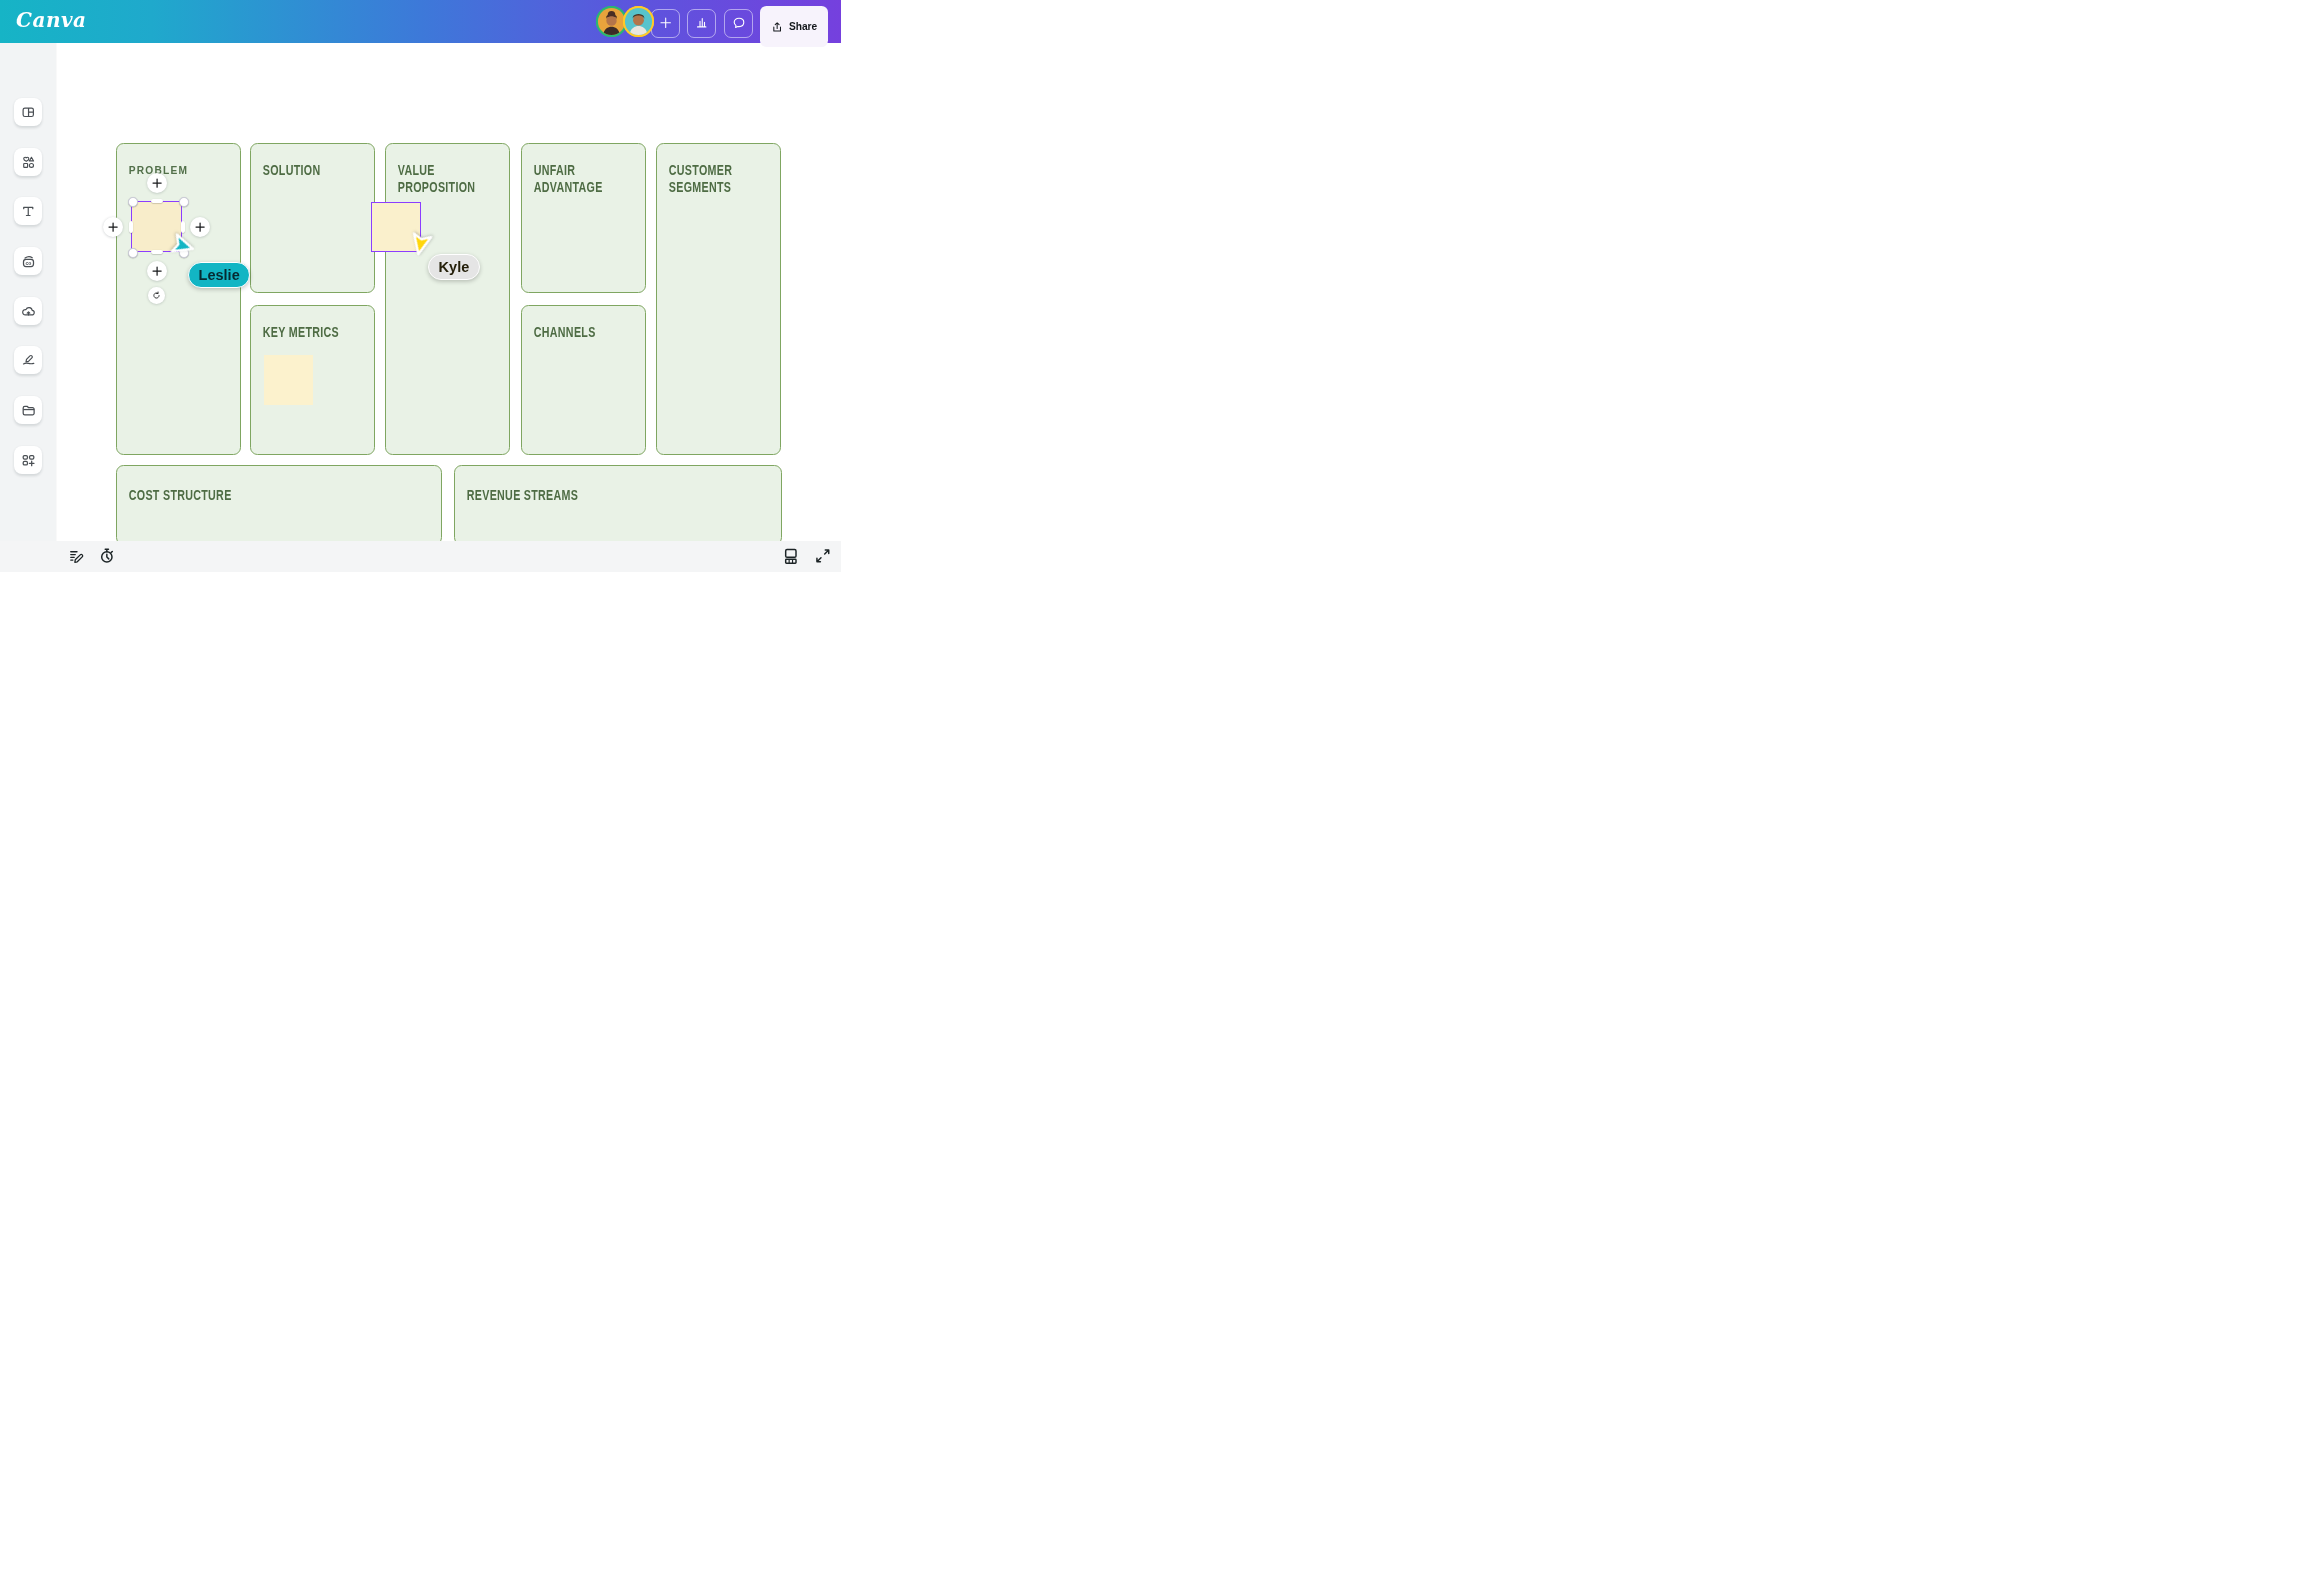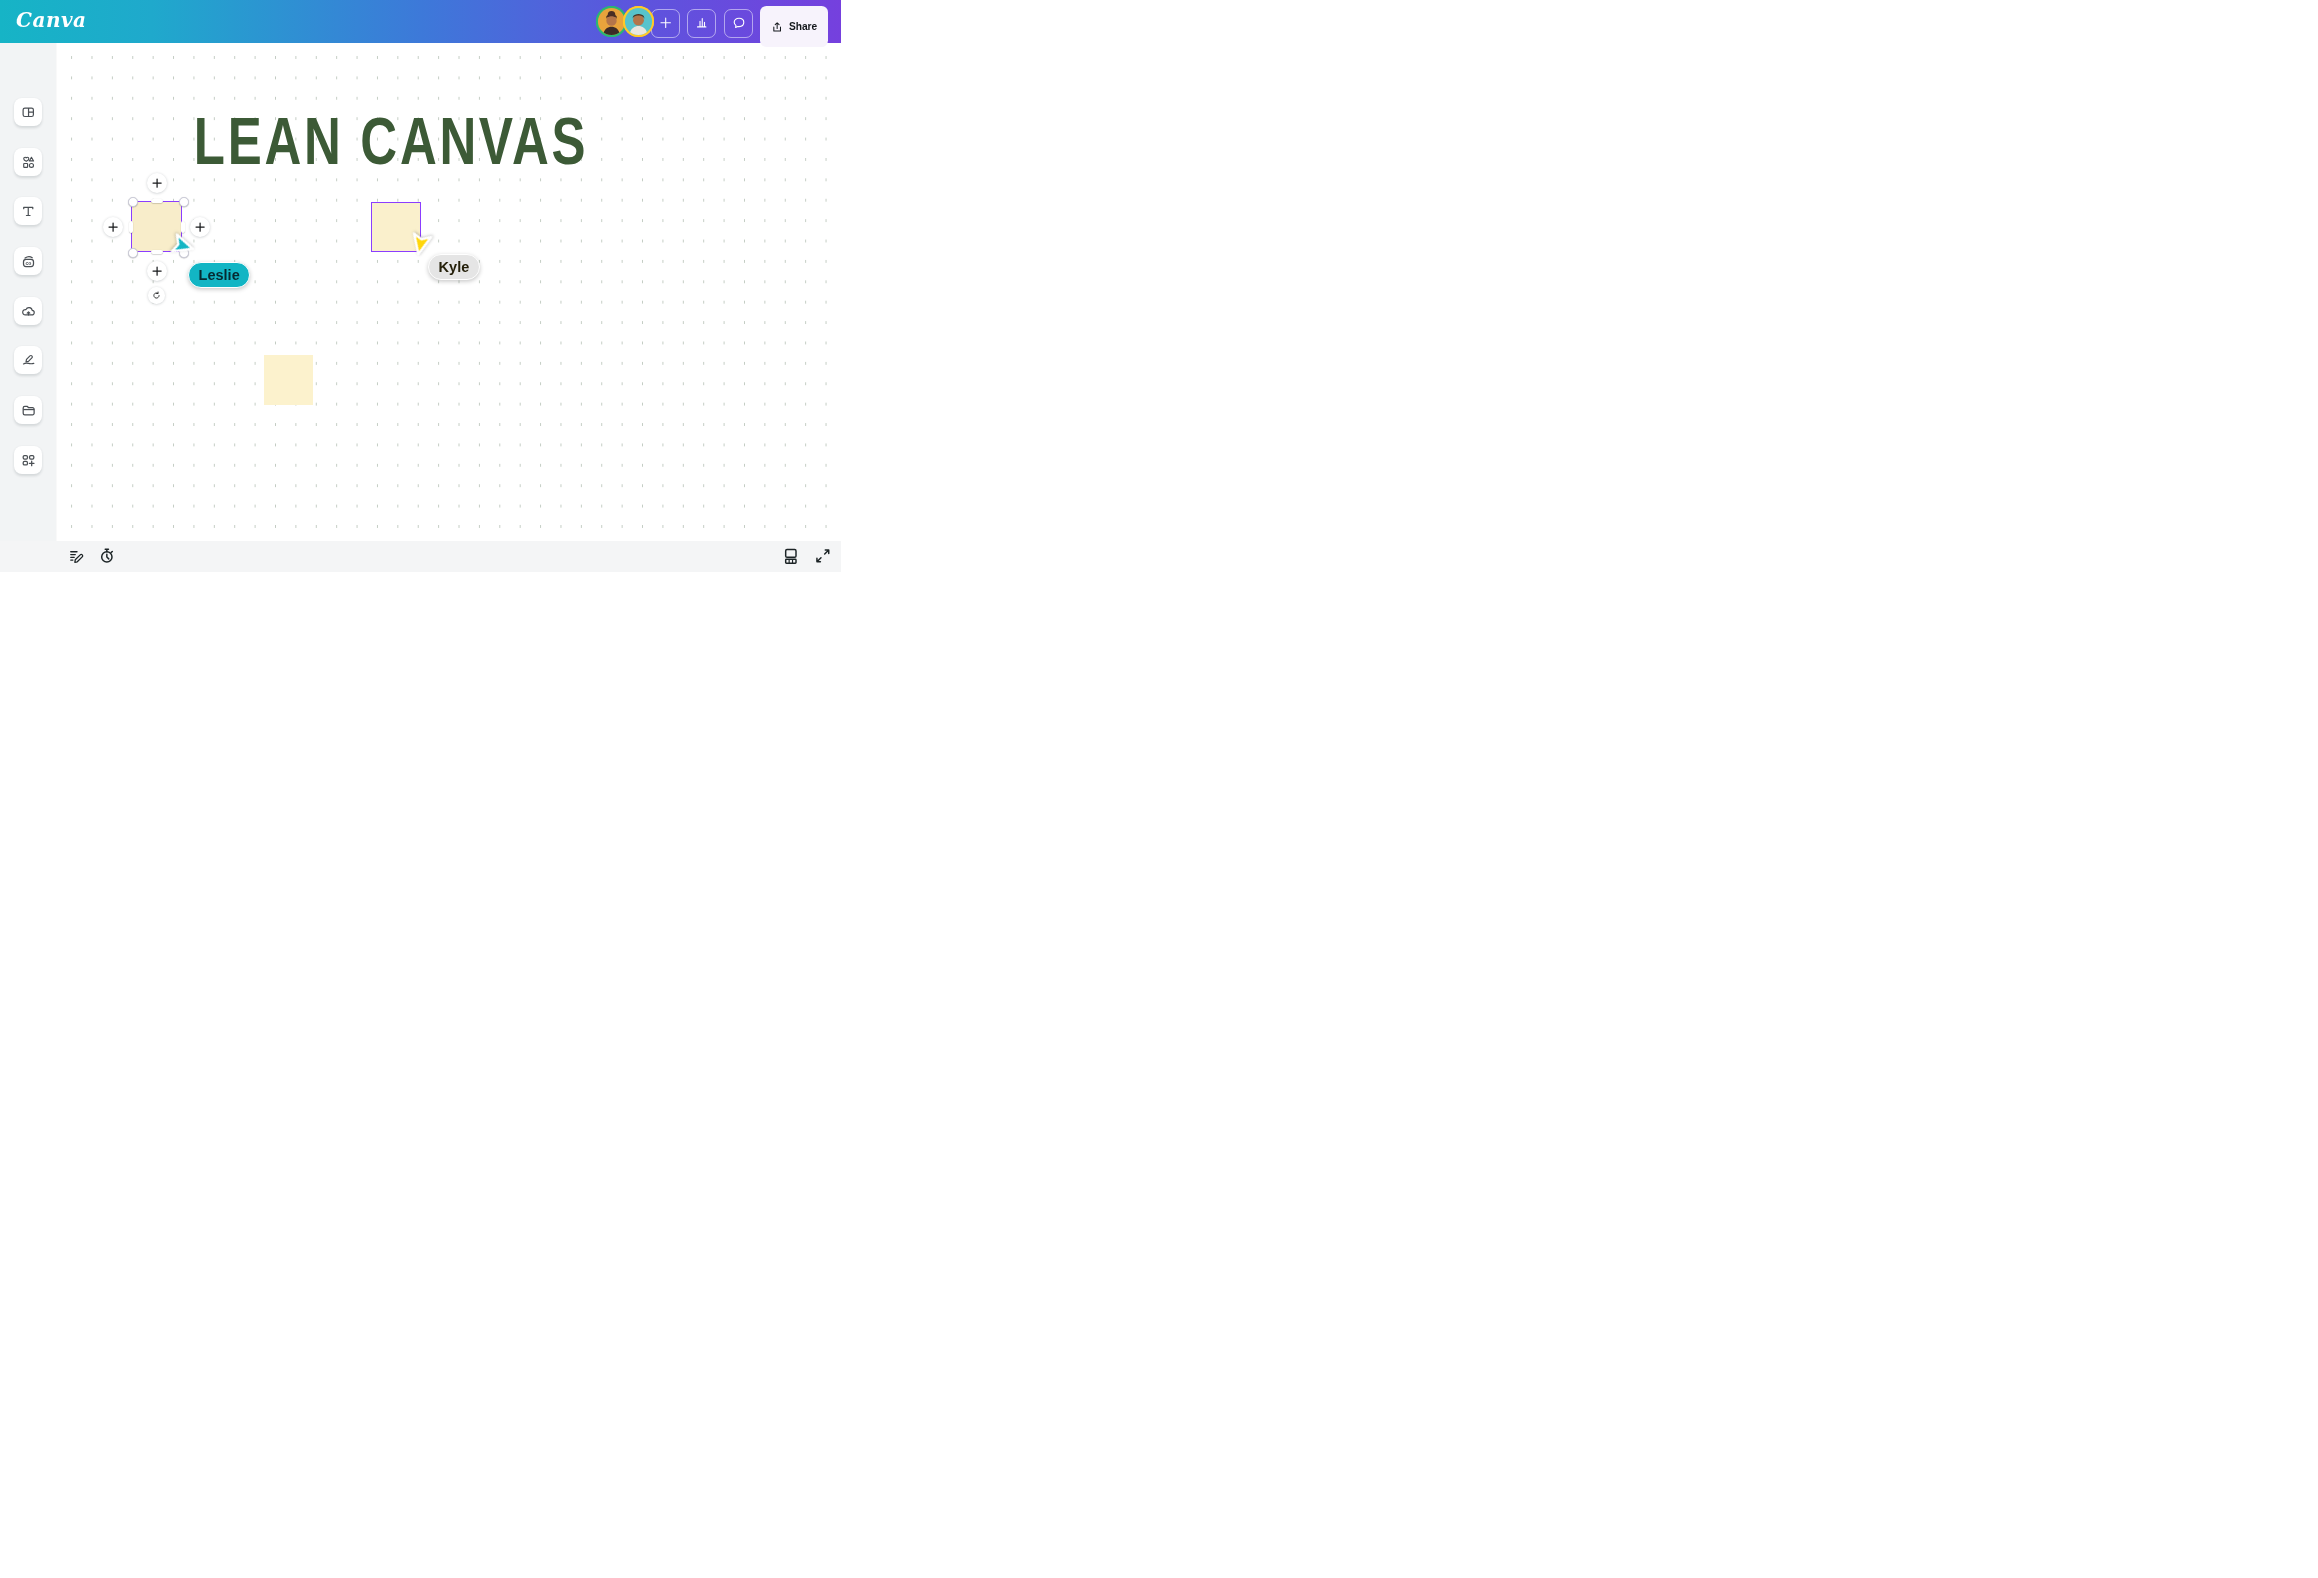--- a/index.html
+++ b/index.html
@@ -54,23 +54,20 @@
 
   
   .bottombar{position:absolute;left:0;top:541px;width:841px;height:31px;background:#f4f5f6;z-index:25;}
   .bb-icon{position:absolute;cursor:pointer;}
 </style>
 </head>
 <body>
 
 <div id="app">
 
-  <div class="canvas">
-    <div class="canvas-title">LEAN CANVAS</div>
-  </div>
 
   <div class="box" style="left:116px;top:143px;width:125px;height:312px;">
     <div class="box-label box-label--wide">PROBLEM</div>
   </div>
   <div class="box" style="left:250px;top:143px;width:125px;height:150px;">
     <div class="box-label">SOLUTION</div>
   </div>
   <div class="box" style="left:250px;top:305px;width:125px;height:150px;">
     <div class="box-label">KEY METRICS</div>
   </div>

